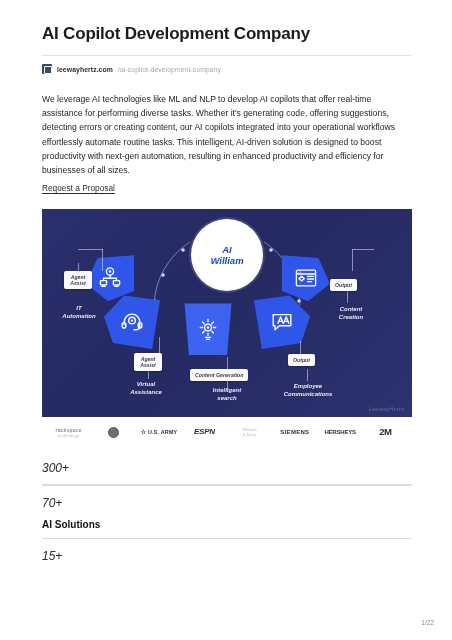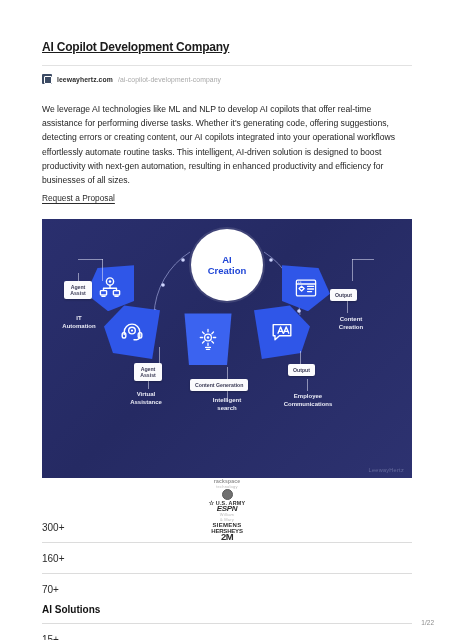--- a/index.html
+++ b/index.html
@@ -18,26 +18,25 @@
   }
   .content {
     position: absolute;
     left: 42px;
     top: 0;
     width: 370px;
   }
 
   
   .doc-title {
-    font-size: 12px;
+    font-size: 17px;
     font-weight: bold;
     color: #1b1b1b;
     letter-spacing: -0.2px;
-    margin-top: 40px;
-    text-decoration: underline;
+    margin-top: 24px;
   }
   .title-rule {
     margin-top: 11px;
     border-top: 1px solid #e2e2e2;
   }
 
   
   .source-line {
     display: flex;
     align-items: center;
@@ -89,23 +88,24 @@
     text-decoration: underline;
     text-underline-offset: 2px;
     cursor: pointer;
   }
 
   
   .diagram {
     position: relative;
     margin-top: 14px;
     width: 370px;
-    height: 259px;
+    height: 208px;
     background: linear-gradient(135deg, #2a2f6e 0%, #252a63 45%, #2d3270 100%);
     overflow: hidden;
+    font-style: italic;
   }
   .diagram-inner { position: absolute; inset: 0; }
 
   .core-circle {
     position: absolute;
     left: 50%;
     top: 10px;
     transform: translateX(-50%);
     width: 72px;
     height: 72px;
@@ -211,21 +211,20 @@
 
   
   .logo-strip {
     width: 370px;
     height: 30px;
     background: #ffffff;
     display: flex;
     align-items: center;
     justify-content: space-between;
     padding: 0 4px;
-    flex-direction: column;
   }
   .logo-item {
     flex: 1 1 0;
     display: flex;
     align-items: center;
     justify-content: center;
     color: #2e2e2e;
     font-size: 5.6px;
     font-weight: bold;
     letter-spacing: 0.2px;
@@ -242,23 +241,24 @@
   .logo-3m { font-size: 9.5px; letter-spacing: -0.5px; }
   .logo-hersheys { font-size: 6px; letter-spacing: -0.2px; }
   .logo-siemens { font-size: 6px; letter-spacing: 0.3px; }
   .logo-army { font-size: 5.4px; }
   .logo-faint { color: #b9b9b9; font-size: 4px; font-weight: normal; line-height: 5px; }
   .star { font-size: 6px; margin-right: 1.5px; }
 
   
   .stats { margin-top: 4px; }
   .stat-value {
-    font-size: 10px;
+    font-size: 12px;
     color: #2a2a2a;
     padding: 10px 0 9px 0;
+    font-style: italic;
   }
   .stat-heading {
     font-size: 10px;
     font-weight: bold;
     color: #111111;
     padding-bottom: 8px;
   }
   .stat-rule { border-top: 1px solid #dcdcdc; }
 
   
@@ -303,21 +303,21 @@
           <circle cx="113" cy="92" r="1.8" fill="#cfd6ff"></circle>
           <circle cx="121" cy="66" r="1.8" fill="#cfd6ff"></circle>
           <circle cx="141" cy="41" r="1.8" fill="#cfd6ff"></circle>
           <circle cx="229" cy="41" r="1.8" fill="#cfd6ff"></circle>
           <circle cx="249" cy="66" r="1.8" fill="#cfd6ff"></circle>
           <circle cx="257" cy="92" r="1.8" fill="#cfd6ff"></circle>
         </svg>
 
         <div class="core-circle">
           <span class="core-line">AI</span>
-          <span class="core-line">Creation</span>
+          <span class="core-line">William</span>
         </div>
 
         <div class="petal petal-1">
           <span class="petal-icon">
             <svg viewBox="0 0 24 24" fill="none" stroke="#ffffff" stroke-width="1.4" stroke-linecap="round" stroke-linejoin="round">
               <circle cx="12" cy="5.5" r="3.6"></circle>
               <circle cx="12" cy="5.5" r="1.3" fill="#ffffff" stroke="none"></circle>
               <path d="M12 9.1v3.2M5.5 12.3h13M5.5 12.3v2.2M18.5 12.3v2.2"></path>
               <rect x="2.4" y="14.6" width="6.2" height="4.4" rx="0.7"></rect>
               <rect x="15.4" y="14.6" width="6.2" height="4.4" rx="0.7"></rect>
@@ -427,21 +427,20 @@
       <div class="logo-item logo-siemens">SIEMENS</div>
       <div class="logo-item logo-hersheys">HERSHEYS</div>
       <div class="logo-item logo-3m">2M</div>
     </div>
 
     
     <div class="stats">
       <div class="stat-value">300+</div>
       <div class="stat-rule"></div>
 
-      <div class="stat-value">160+</div>
       <div class="stat-rule"></div>
 
       <div class="stat-value">70+</div>
       <div class="stat-heading">AI Solutions</div>
       <div class="stat-rule"></div>
 
       <div class="stat-value">15+</div>
     </div>
 
   </div>

